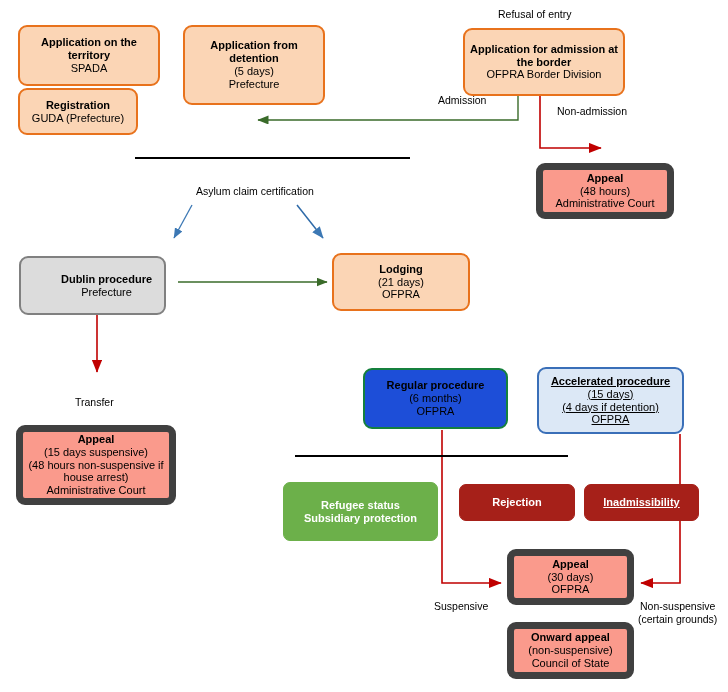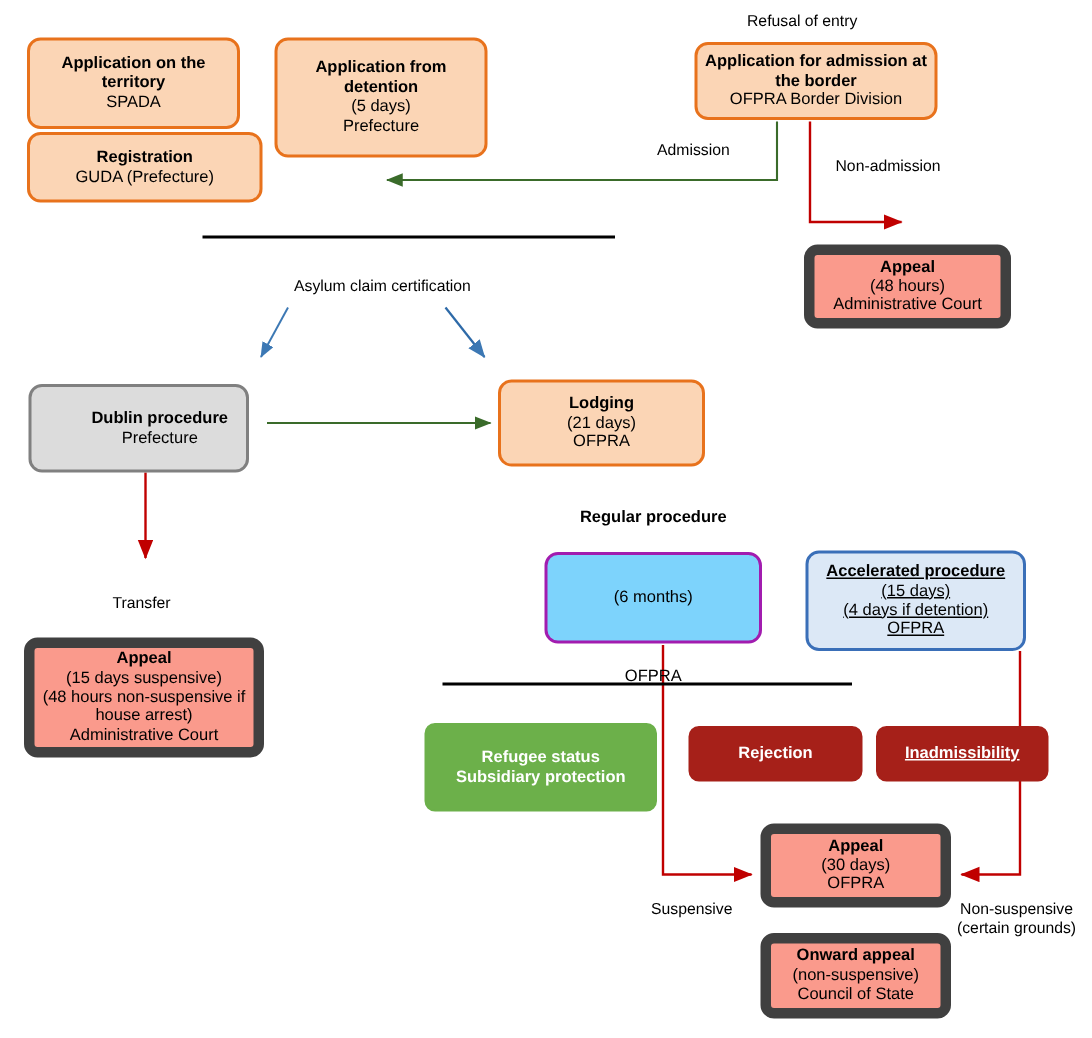--- a/index.html
+++ b/index.html
@@ -45,24 +45,23 @@
     border: 2px solid #808080;
     border-radius: 9px;
     padding-left: 28px;
   }
   .v-red {
     background: #fa9a8c;
     border: 7px solid #404040;
     border-radius: 9px;
   }
   .v-green-light {
-    background: #7dd3fc;
-    border: 2px solid #a21caf;
-    border-radius: 9px;
-    gap: 40px;
+    background: #1d4ed8;
+    border: 2px solid #15803d;
+    border-radius: 9px;
   }
   .v-blue-light {
     background: #dce8f6;
     border: 2px solid #3a6fb8;
     border-radius: 9px;
   }
   .v-green-solid {
     background: #6cb04a;
     border: 1px solid #6cb04a;
     border-radius: 7px;
@@ -149,32 +148,32 @@
   </svg>
 
   <div class="rule" style="left:135px; top:157px; width:275px;"></div>
   <div class="rule" style="left:295px; top:455px; width:273px;"></div>
 
   <div class="node v-orange-strong" style="left:18px; top:25px; width:142px; height:61px;">
     <span class="ttl">Application on the territory</span>
     <span class="sub">SPADA</span>
   </div>
 
-  <div class="node v-orange-strong" style="left:18px; top:88px; width:157px; height:47px;">
+  <div class="node v-orange-strong" style="left:18px; top:88px; width:120px; height:47px;">
     <span class="ttl">Registration</span>
     <span class="sub">GUDA (Prefecture)</span>
   </div>
 
   <div class="node v-orange-strong" style="left:183px; top:25px; width:142px; height:80px;">
     <span class="ttl">Application from detention</span>
     <span class="sub">(5 days)</span>
     <span class="sub">Prefecture</span>
   </div>
 
-  <div class="node v-orange-strong" style="left:463px; top:28px; width:162px; height:52px;">
+  <div class="node v-orange-strong" style="left:463px; top:28px; width:162px; height:68px;">
     <span class="ttl">Application for admission at the border</span>
     <span class="sub">OFPRA Border Division</span>
   </div>
 
   <div class="node v-red" style="left:536px; top:163px; width:138px; height:56px;">
     <span class="ttl">Appeal</span>
     <span class="sub">(48 hours)</span>
     <span class="sub">Administrative Court</span>
   </div>
 

